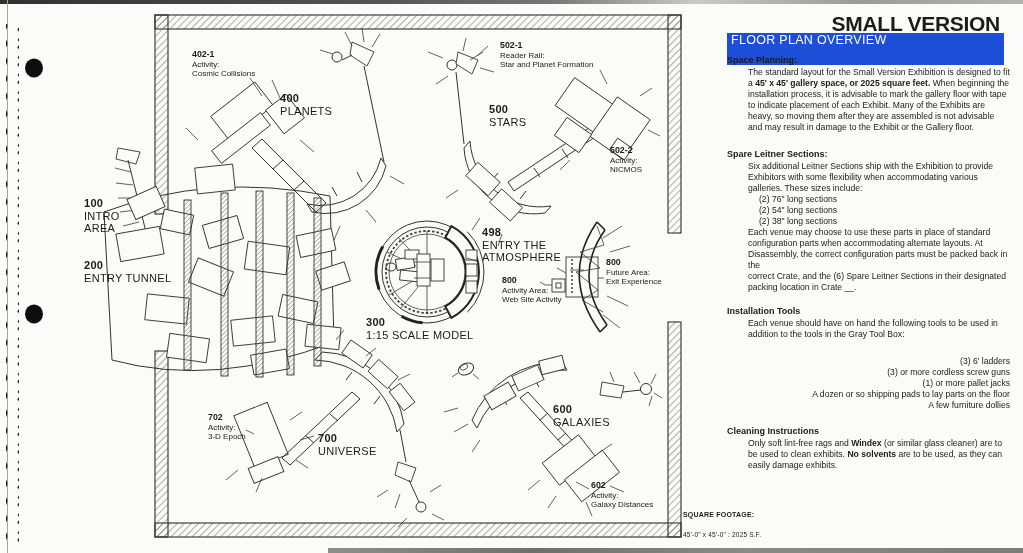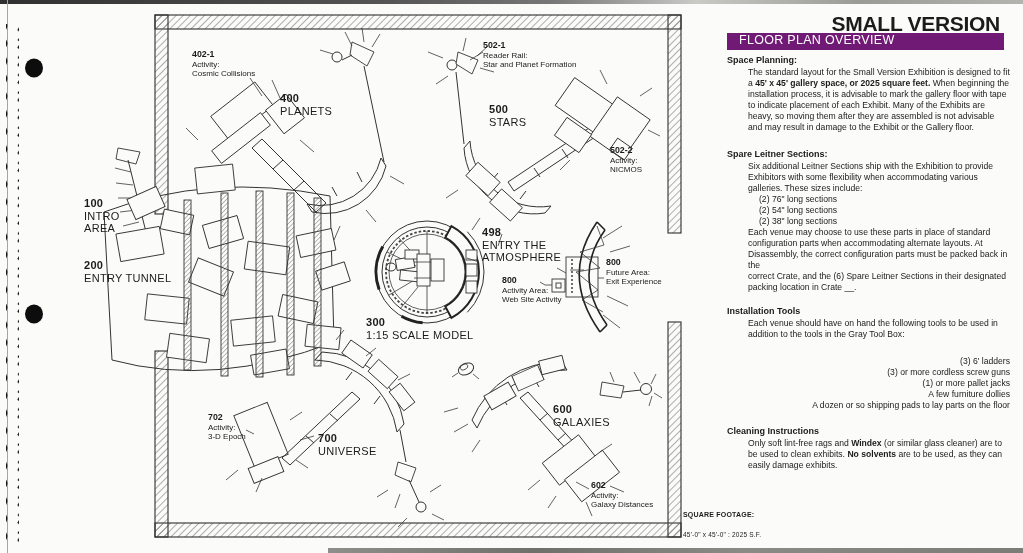--- a/index.html
+++ b/index.html
@@ -7,22 +7,22 @@
         font-family:"Liberation Sans",sans-serif;color:#1b1b1b;}
   
   .top-strip{position:absolute;top:0;left:0;width:1023px;height:4px;
     background:linear-gradient(90deg,#303030,#555 38%,#777 54%,#c9c9c6 68%,#9a9a97 84%,#b3b3b0);}
   .bottom-strip{position:absolute;left:328px;top:548px;width:695px;height:5px;
     background:linear-gradient(90deg,#8e8e8b,#6f6f6c 30%,#8a8a87 60%,#7b7b78);}
   .edge-line{position:absolute;left:7px;top:0;width:1px;height:553px;background:#a5a5a2;}
   
   .title{position:absolute;top:12px;left:700px;width:300px;text-align:right;
          font-size:21px;font-weight:bold;letter-spacing:-0.3px;white-space:nowrap;}
-  .banner{position:absolute;top:33px;left:727px;width:277px;height:17px;background:#701a75;
-          color:#fff;font-size:12.5px;line-height:15px;padding-left:12px;box-sizing:border-box;
+  .banner{position:absolute;top:33px;left:727px;width:277px;height:32px;background:#1d4ed8;
+          color:#fff;font-size:12.5px;line-height:15px;padding-left:4px;box-sizing:border-box;
           letter-spacing:0.3px;white-space:nowrap;}
   
   .textcol{position:absolute;left:727px;top:55px;width:283px;font-size:8.6px;line-height:11px;}
   .sec{margin-bottom:14px;}
   .sec .h{font-size:9px;font-weight:bold;margin:0 0 1px 0;}
   .sec p{margin:0;}
   .sec .bodyblk{margin-left:21px;}
   .sizes div{margin-left:11px;}
   .tools{margin-top:16px;text-align:right;}
   .tools div{margin-left:17px;}
@@ -241,22 +241,22 @@
     </div>
 
     <div class="sec" style="margin-bottom:15px">
       <div class="h">Installation Tools</div>
       <div class="bodyblk">
         <p>Each venue should have on hand the following tools to be used in addition to the tools in the Gray Tool Box:</p>
         <div class="tools">
           <div>(3) 6' ladders</div>
           <div>(3) or more cordless screw guns</div>
           <div>(1) or more pallet jacks</div>
+          <div>A dozen or so shipping pads to lay parts on the floor</div>
           <div>A few furniture dollies</div>
-          <div>A dozen or so shipping pads to lay parts on the floor</div>
         </div>
       </div>
     </div>
 
     <div class="sec">
       <div class="h">Cleaning Instructions</div>
       <div class="bodyblk">
         <p><span>Only soft lint-free rags and </span><b>Windex</b><span> (or similar glass cleaner) are to be used to clean exhibits.  </span><b>No solvents</b><span> are to be used, as they can easily damage exhibits.</span></p>
       </div>
     </div>
@@ -286,21 +286,21 @@
   </div>
   <div class="plab sm" style="left:192px;top:50px">
     <div class="num">402-1</div>
     <div>Activity:</div>
     <div>Cosmic Collisions</div>
   </div>
   <div class="plab lg" style="left:489px;top:103px">
     <div class="num">500</div>
     <div>STARS</div>
   </div>
-  <div class="plab sm" style="left:483px;top:41px">
+  <div class="plab sm" style="left:500px;top:41px">
     <div class="num">502-1</div>
     <div>Reader Rail:</div>
     <div>Star and Planet Formation</div>
   </div>
   <div class="plab sm" style="left:610px;top:146px">
     <div class="num">502-2</div>
     <div>Activity:</div>
     <div>NICMOS</div>
   </div>
   <div class="plab lg" style="left:553px;top:403px">

